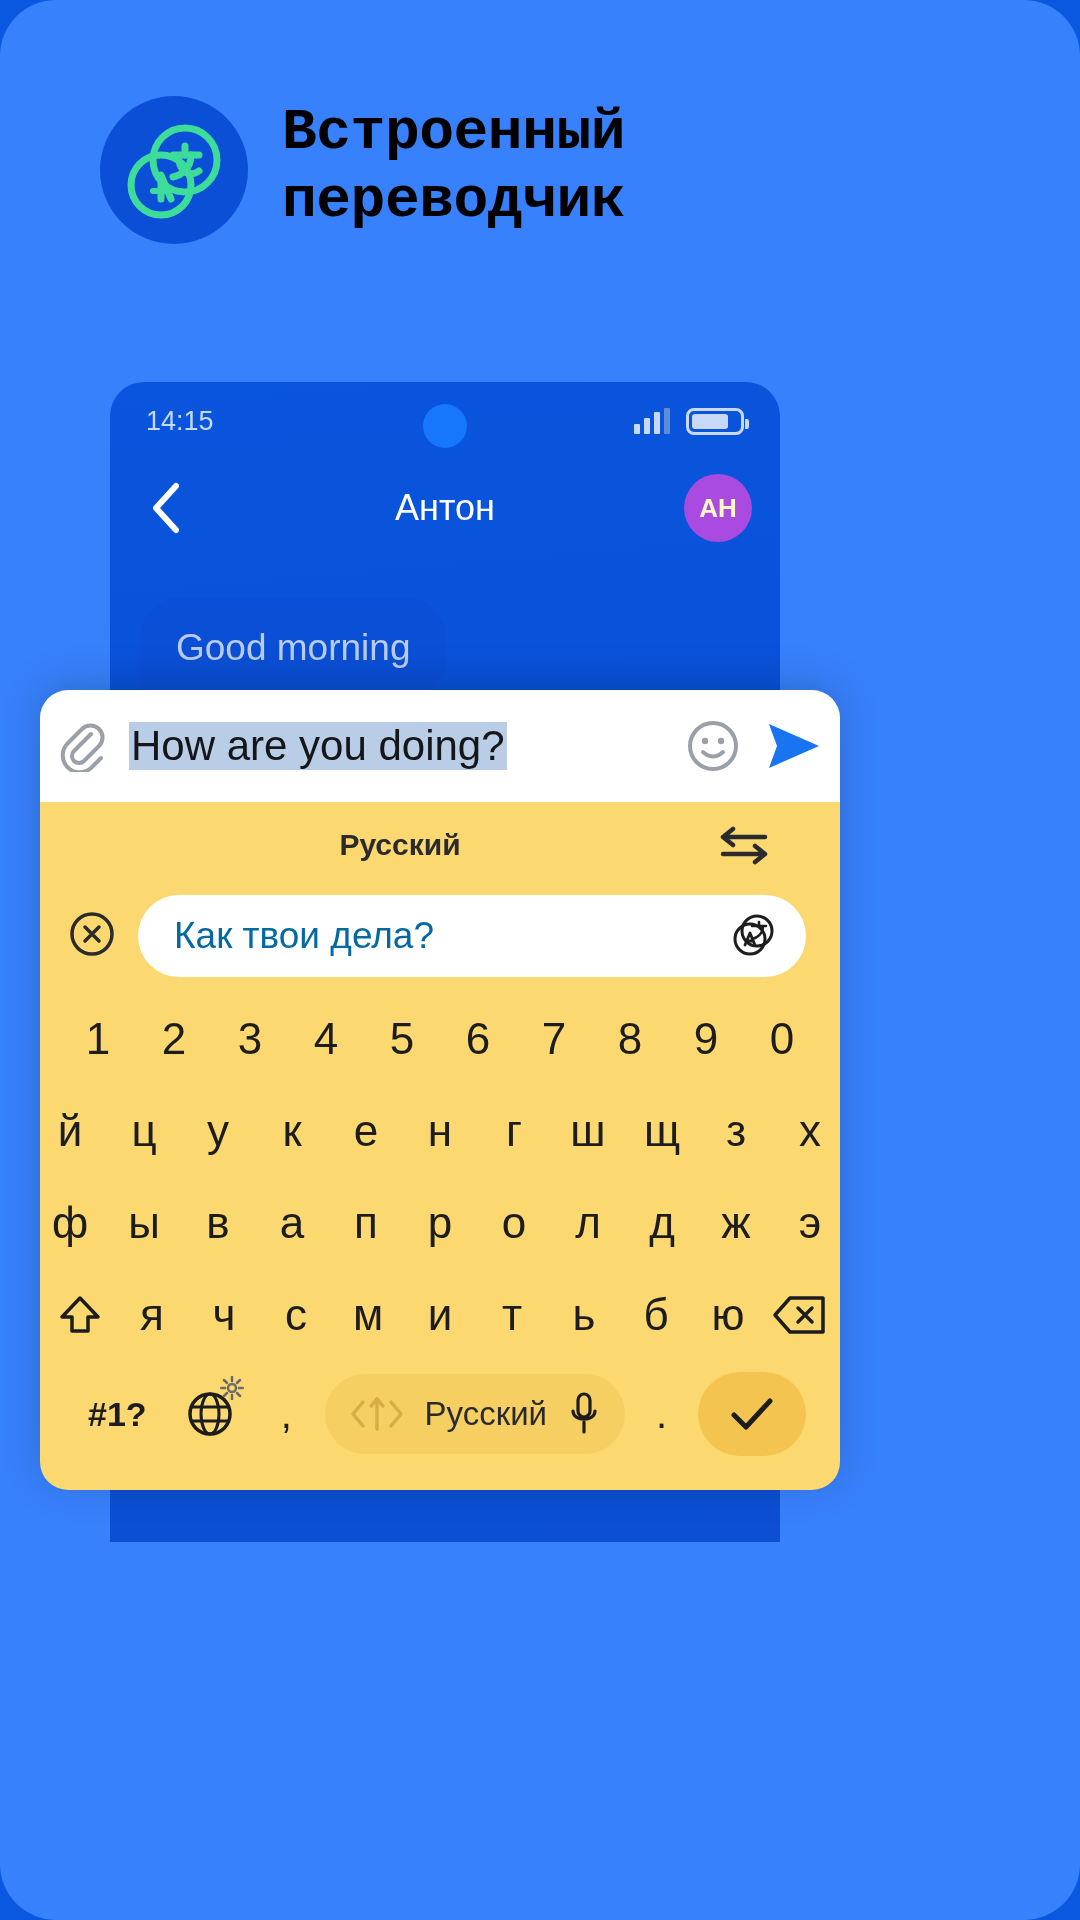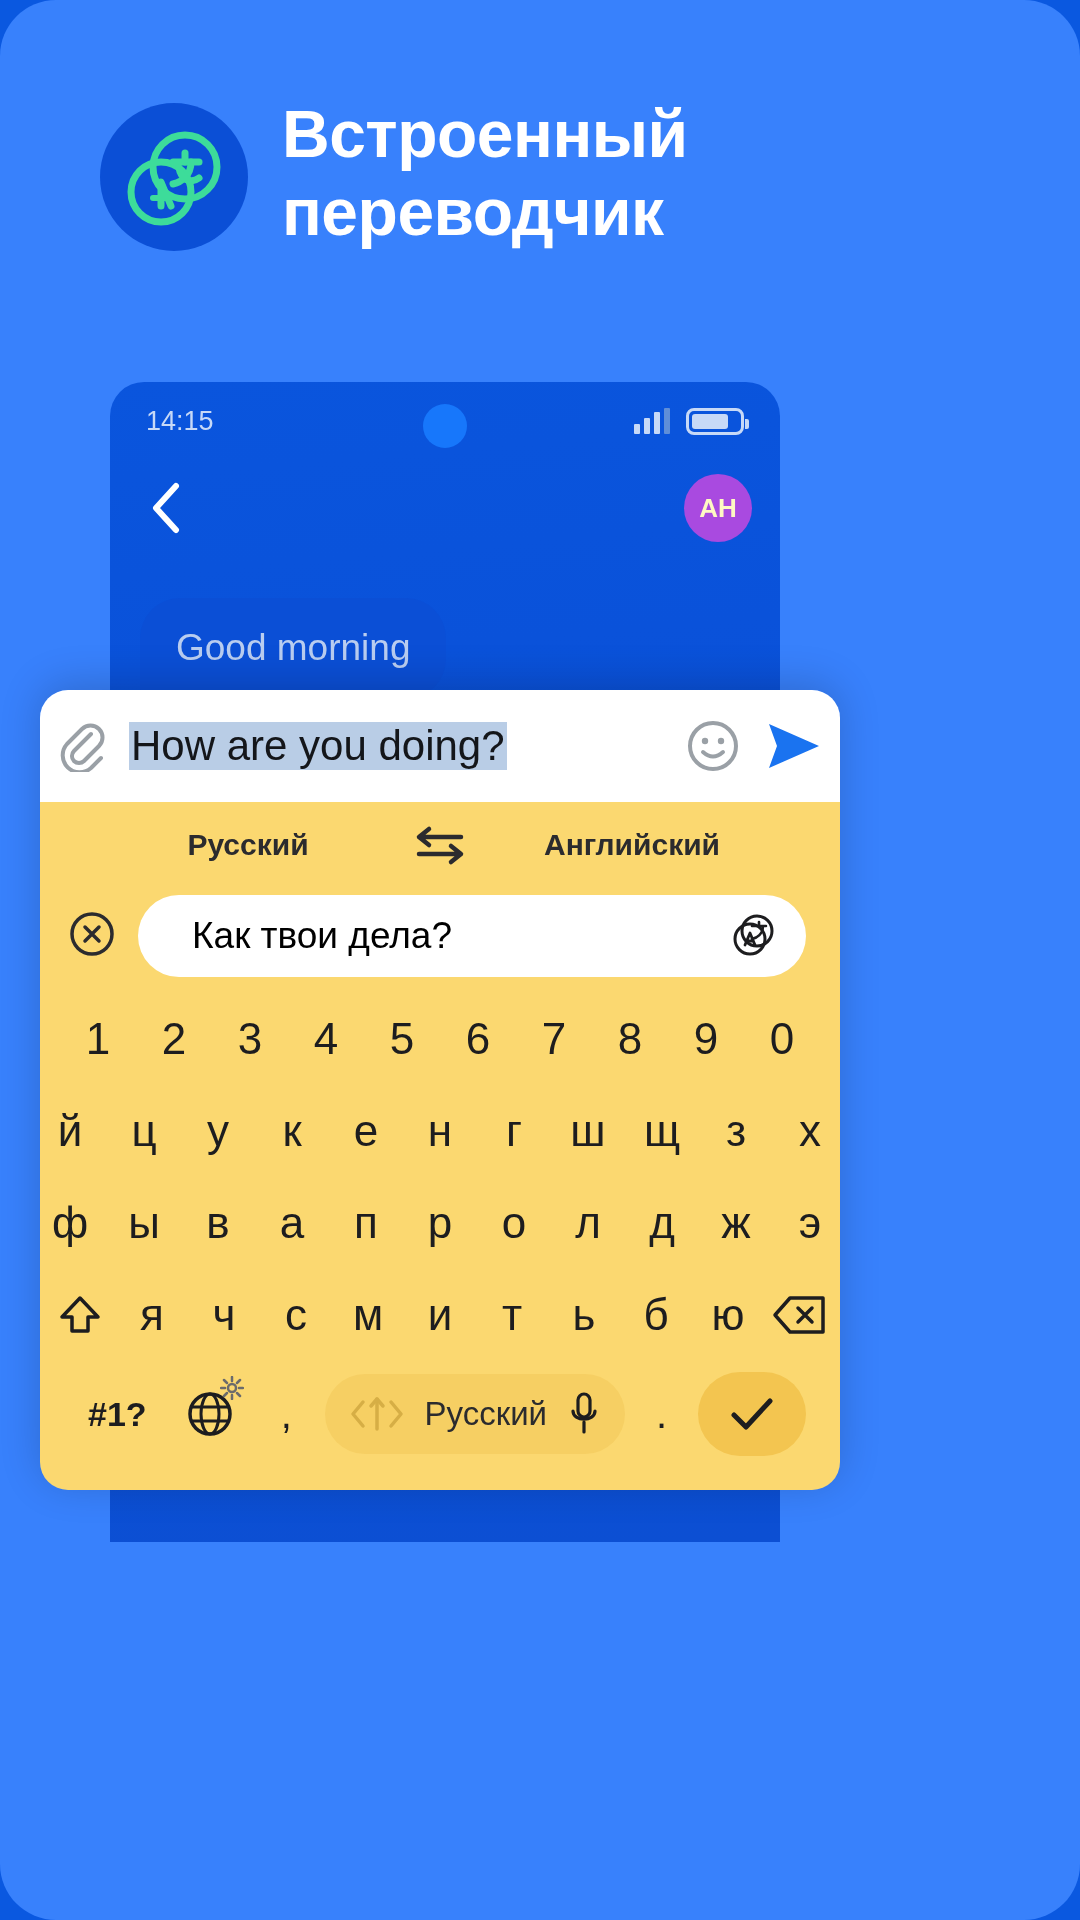--- a/index.html
+++ b/index.html
@@ -22,27 +22,28 @@
     position:absolute; left:100px; top:96px;
     display:flex; align-items:center; gap:34px;
   }
   #logo-badge {
     width:148px; height:148px; border-radius:50%;
     background:#0b4fd6;
     display:flex; align-items:center; justify-content:center;
     flex:0 0 auto;
   }
   #promo-title {
-    color:#ffffff;
-    font-size:66px;
+    color:#000000;
+    font-size:58px;
     line-height:1.18;
     font-weight:700;
     letter-spacing:-0.5px;
     white-space:pre-line;
     padding-bottom:6px;
+    font-family:Liberation Mono, monospace;
   }
   
   #phone {
     position:absolute; left:110px; top:382px; width:670px; height:1160px;
     background:linear-gradient(175deg,#0a55dd 0%,#0a50d8 40%,#0c4fd3 100%);
     border-radius:34px 34px 0 0;
     overflow:hidden;
   }
   #statusbar {
     height:78px; position:relative;
@@ -152,22 +153,22 @@
     height:96px;
   }
   #clear-btn { flex:0 0 auto; }
   #translate-field {
     flex:1 1 auto; height:82px;
     background:#ffffff; border-radius:41px;
     display:flex; align-items:center;
     padding:0 26px 0 36px; gap:14px;
   }
   #translate-text {
-    flex:1 1 auto; font-size:37px; color:#000000;
-    white-space:nowrap; overflow:hidden;margin-left:18px;
+    flex:1 1 auto; font-size:37px; color:#0369a1;
+    white-space:nowrap; overflow:hidden;
   }
   
   #keyboard { padding:16px 10px 0 10px; }
   .krow {
     display:flex; justify-content:center; align-items:center;
     gap:6px; margin-bottom:14px;
   }
   .key {
     color:#1d1d1f;
     font-size:44px;
@@ -245,20 +246,21 @@
           </div>
       </div>
     </div>
 
     <div id="navbar">
       <div id="back-btn">
         <svg width="32" height="52" viewBox="0 0 32 52">
           <path d="M26 4 L6 26 L26 48" fill="none" stroke="#ffffff" stroke-width="6" stroke-linecap="round" stroke-linejoin="round"></path>
         </svg>
       </div>
+      <div id="chat-name">Антон</div>
       <div id="avatar">АН</div>
     </div>
 
     <div id="messages">
       <div class="msg-row in">
         <div class="bubble in">Good morning</div>
       </div>
       <div class="msg-row out">
         <div class="bubble out">Hello</div>
       </div>
@@ -292,21 +294,20 @@
     <div id="translator">
 
       <div id="lang-bar">
         <div class="lang">Русский</div>
         <div id="swap-btn">
           <svg width="58" height="46" viewBox="0 0 58 46">
             <path d="M50 15 L10 15 M18 7 L8 15 L18 23" fill="none" stroke="#2b2b2e" stroke-width="4.5" stroke-linecap="round" stroke-linejoin="round"></path>
             <path d="M8 32 L48 32 M40 24 L50 32 L40 40" fill="none" stroke="#2b2b2e" stroke-width="4.5" stroke-linecap="round" stroke-linejoin="round"></path>
           </svg>
         </div>
-        <div class="lang">Английский</div>
       </div>
 
       <div id="translate-row">
         <div id="clear-btn">
           <svg width="52" height="52" viewBox="0 0 52 52">
             <circle cx="26" cy="26" r="20" fill="none" stroke="#2b2b2e" stroke-width="3.5"></circle>
             <path d="M19 19 L33 33 M33 19 L19 33" stroke="#2b2b2e" stroke-width="3.5" stroke-linecap="round"></path>
           </svg>
         </div>
         <div id="translate-field">

